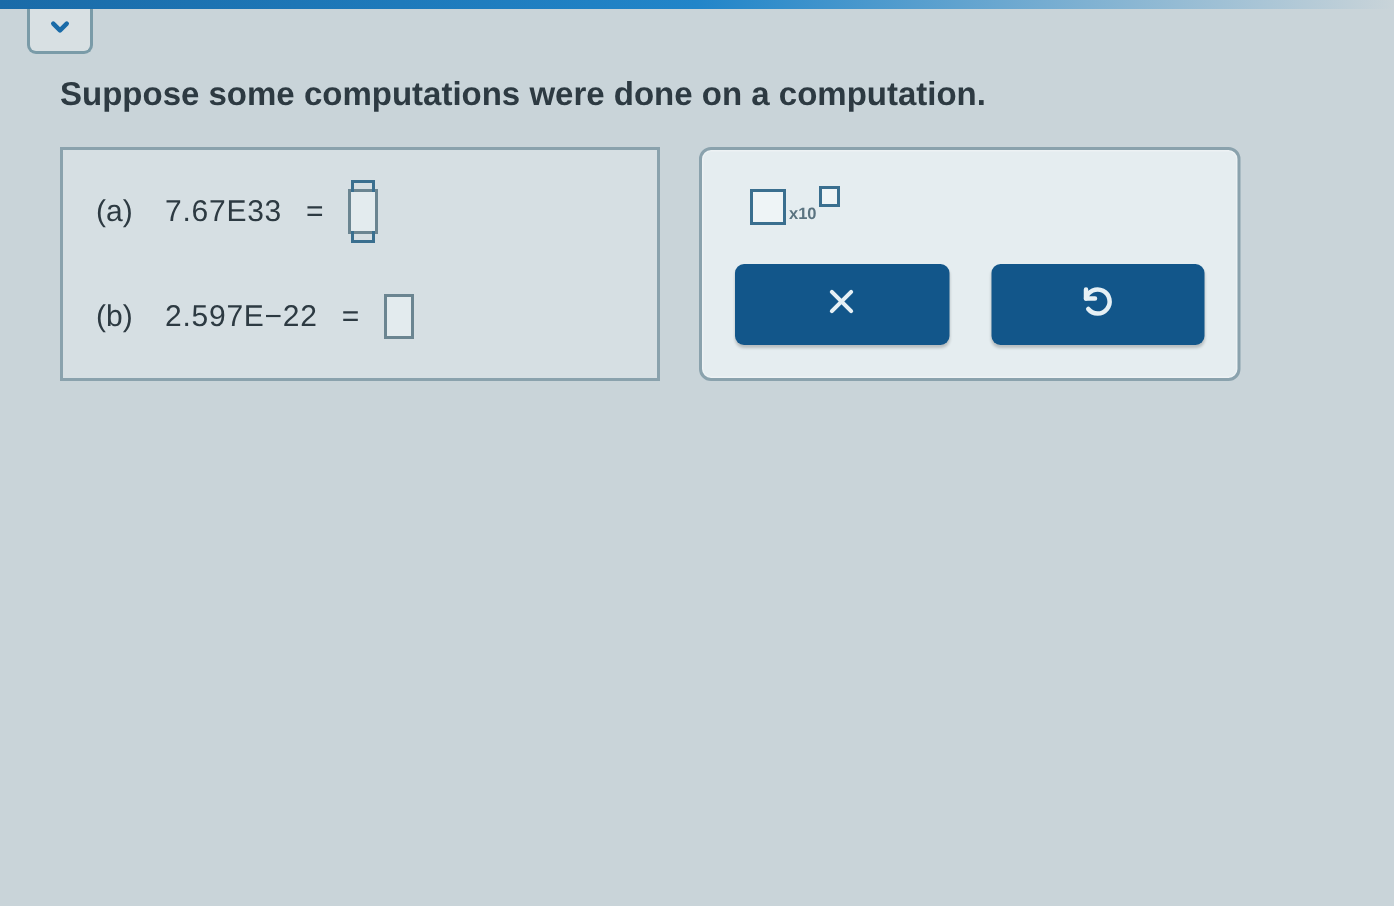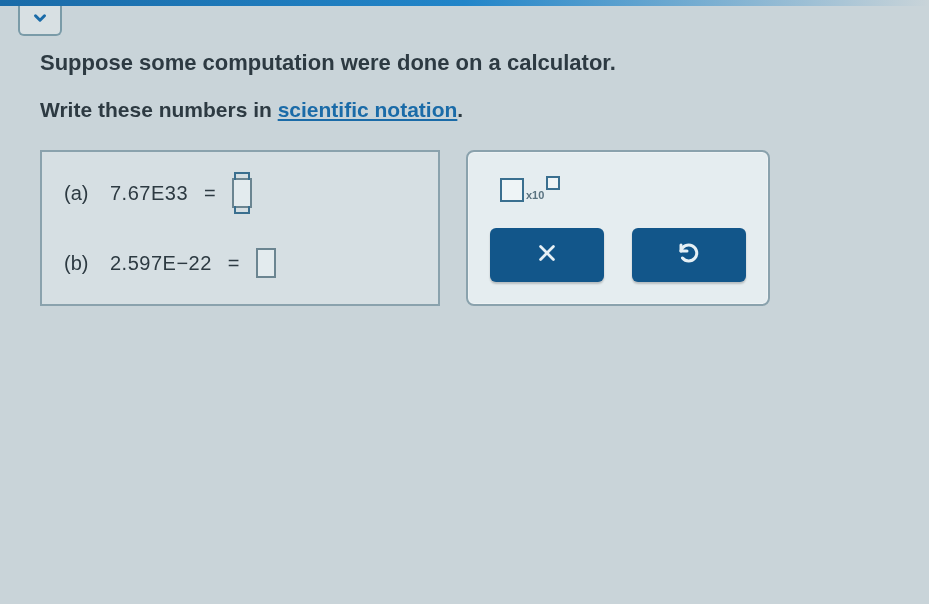--- a/index.html
+++ b/index.html
@@ -109,21 +109,21 @@
       width: 12px; height: 6px;
       border: 2px solid #3a6f8f;
       transform: translateX(-50%);
     }
     .input-slot.active::before { top: -8px; border-bottom: none; }
     .input-slot.active::after  { bottom: -8px; border-top: none; }
     .tool-panel {
       border: 2px solid #8aa2ad;
       background: #e5edf0;
       border-radius: 8px;
-      width: 304px;
+      width: 361px;
       padding: 18px 22px 22px 22px;
       display: flex;
       flex-direction: column;
       gap: 20px;
       box-shadow: inset 0 0 0 1px rgba(255,255,255,0.3);
     }
     .tool-top {
       display: flex;
       align-items: flex-start;
     }
@@ -177,26 +177,23 @@
 <div class="collapse-tab">
   <span>
     <svg viewBox="0 0 24 24" fill="none" stroke="#1a6ba8" stroke-width="4" stroke-linecap="round" stroke-linejoin="round">
         <polyline points="6 9 12 15 18 9"></polyline>
       </svg>
   </span>
 </div>
 
 <div class="content">
 
-  <div class="intro">Suppose some computation were done on a calculator.</div>
-
-
-  <div class="instruct">
-    <span>Write these numbers in </span><span class="link">scientific notation</span><span>.</span>
-  </div>
+  <div class="intro">Suppose some computations were done on a computation.</div>
+
+
 
   <div class="work-row">
 
     <div class="answer-box">
       <div class="answer-row">
         <span class="label">(a)</span>
         <span class="expr">7.67E33</span>
         <span class="eq">=</span>
         <span class="input-slot active"></span>
       </div>

